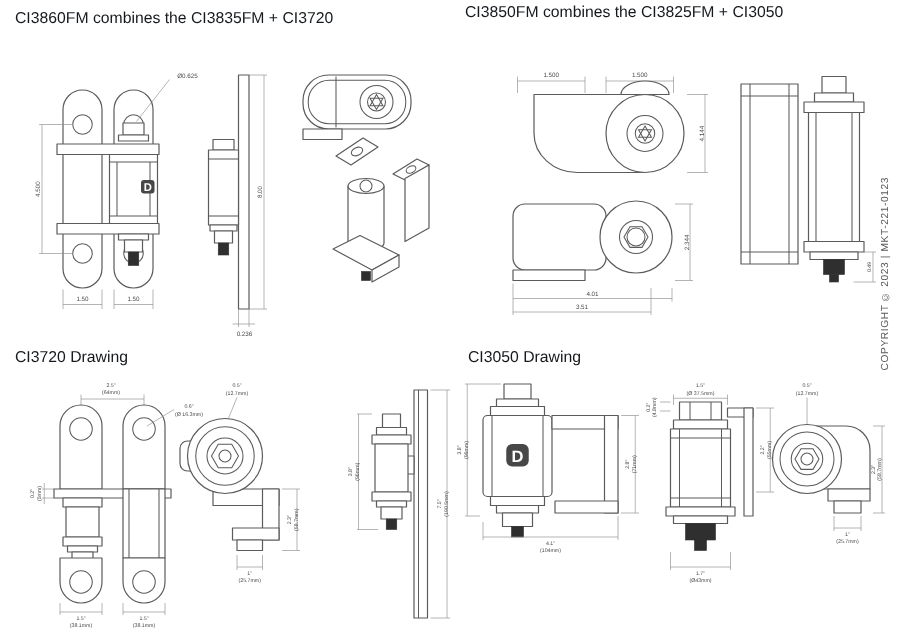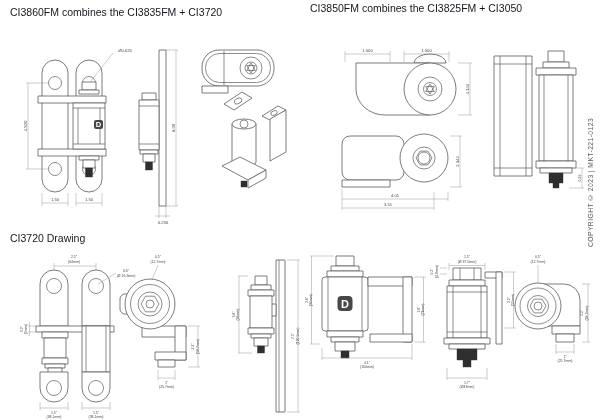--- a/index.html
+++ b/index.html
@@ -24,20 +24,23 @@
 <div style="position:absolute;inset:0;">
 
   <div class="hdr" style="left:10px;top:5px;">
     <div>CI3860FM combines the CI3835FM + CI3720</div>
   </div>
   <div class="hdr" style="left:310px;top:1px;">
     <div>CI3850FM combines the CI3825FM + CI3050</div>
   </div>
   <div class="hdr" style="left:10px;top:231px;">
     <div>CI3720 Drawing</div>
+  </div>
+  <div class="hdr" style="left:312px;top:231px;">
+    <div>CI3050 Drawing</div>
   </div>
 
   <svg style="left:12px;top:40px;" width="280" height="188" viewBox="0 0 280 188">
     <g>
       <rect class="shp" x="30" y="20" width="26" height="132" rx="13"></rect>
       <rect class="shp" x="64" y="20" width="26" height="132" rx="13"></rect>
       <rect class="shp" x="26" y="56" width="68" height="7"></rect>
       <rect class="shp" x="26" y="109" width="68" height="7"></rect>
       <circle class="ln" cx="43" cy="43" r="6.5"></circle>
         <circle class="ln" cx="43" cy="129" r="6.5"></circle>

